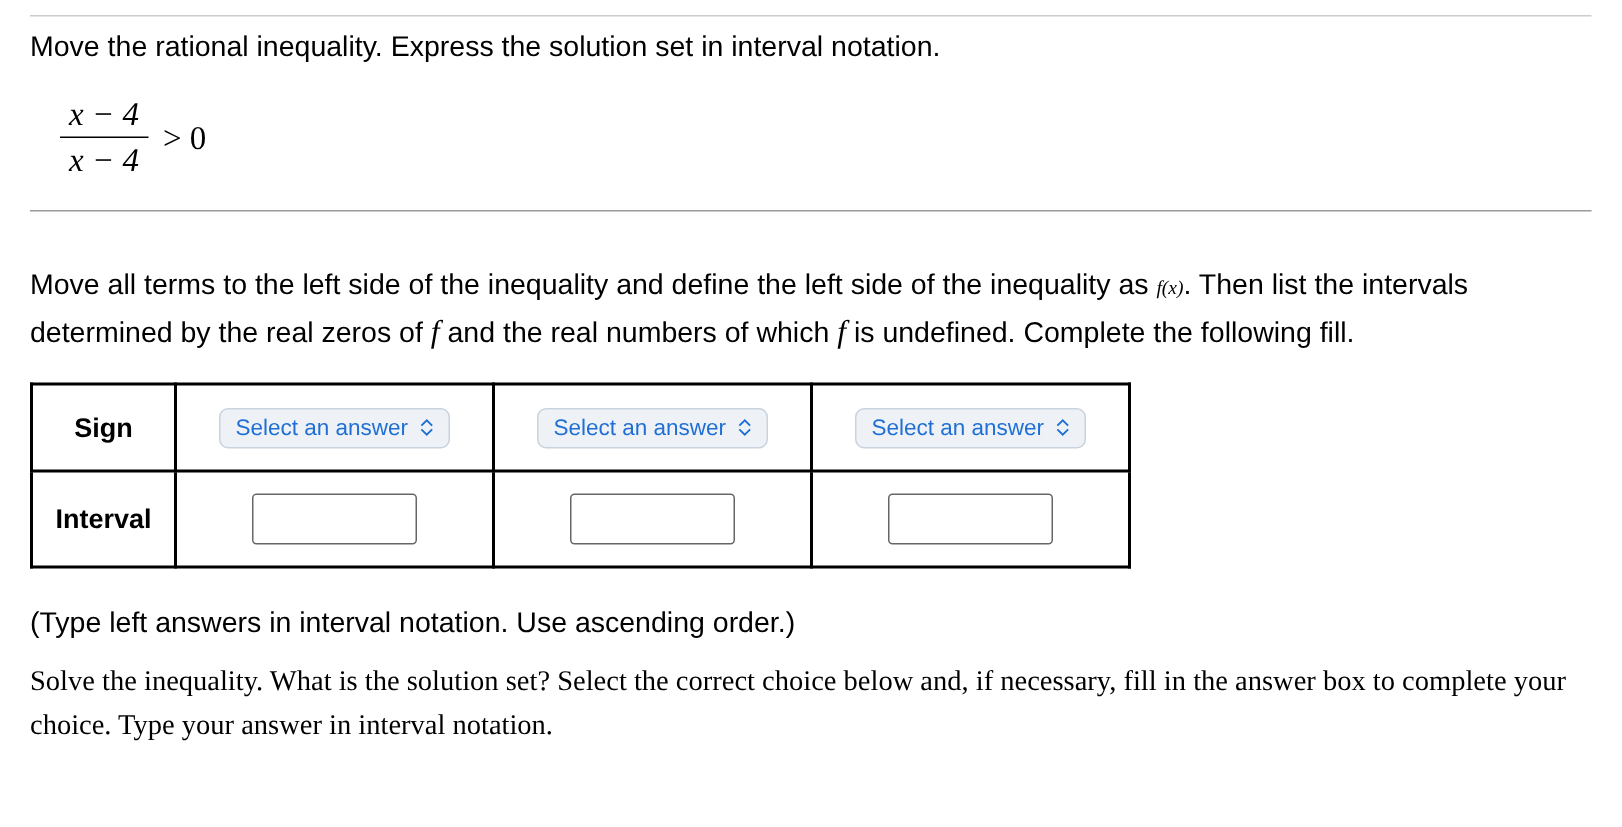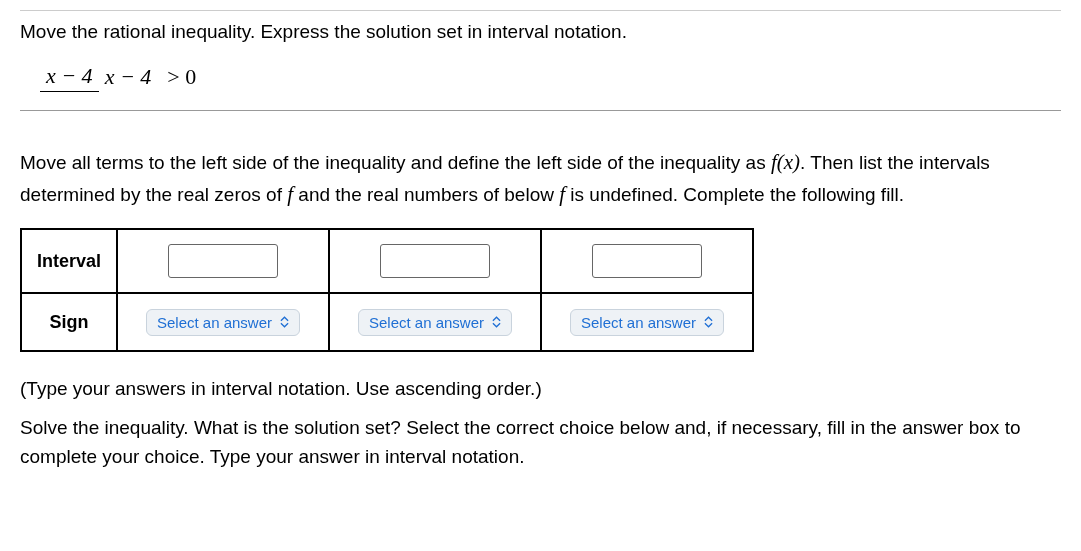--- a/index.html
+++ b/index.html
@@ -27,21 +27,21 @@
       margin-left: 20px;
       margin-bottom: 18px;
       font-family: "Times New Roman", serif;
       font-size: 22px;
       display: flex;
       align-items: center;
       font-style: italic;
     }
     .fraction {
       display: inline-flex;
-      flex-direction: row;
+      flex-direction: column;
       align-items: center;
       margin-right: 10px;
     }
     .fraction .num {
       padding: 2px 6px;
       border-bottom: 1.5px solid #000;
     }
     .fraction .den {
       padding: 2px 6px;
     }
@@ -52,21 +52,21 @@
       border-bottom: 1px solid #999;
       margin-bottom: 36px;
     }
     .instruction-block {
       margin-bottom: 18px;
       line-height: 1.5;
     }
     .math-fx {
       font-family: "Times New Roman", serif;
       font-style: italic;
-      font-size: 21px;
+      font-size: 13px;
     }
     .math-f {
       font-family: "Times New Roman", serif;
       font-style: italic;
       font-size: 21px;
     }
     table.sign-table {
       border-collapse: collapse;
       margin-bottom: 26px;
     }
@@ -110,20 +110,21 @@
     }
     .chevrons svg {
       width: 9px;
       height: 6px;
     }
     .hint-text {
       margin-bottom: 14px;
     }
     .final-instruction {
       line-height: 1.5;
+      font-family: Liberation Serif, serif;
     }
     .cell-wrap {
       width: 174px;
     }
   </style>
 </head>
 <body>
 
 <div class="top-border"></div>
 
@@ -133,38 +134,26 @@
   <span class="fraction">
     <span class="num">x − 4</span>
     <span class="den">x − 4</span>
   </span>
   <span class="gt-zero">&gt; 0</span>
 </div>
 
 <div class="divider"></div>
 
 <div class="instruction-block">
-  <span>Move all terms to the left side of the inequality and define the left side of the inequality as </span><span class="math-fx">f(x)</span><span>. Then list the intervals determined by the real zeros of </span><span class="math-f">f</span><span> and the real numbers of below </span><span class="math-f">f</span><span> is undefined. Complete the following fill.</span>
+  <span>Move all terms to the left side of the inequality and define the left side of the inequality as </span><span class="math-fx">f(x)</span><span>. Then list the intervals determined by the real zeros of </span><span class="math-f">f</span><span> and the real numbers of which </span><span class="math-f">f</span><span> is undefined. Complete the following fill.</span>
 </div>
 
 <table class="sign-table">
   <tbody>
       <tr>
-    <td class="label-cell">Interval</td>
-    <td>
-          <div class="cell-wrap"><input type="text" class="interval-input" style=""></div>
-        </td>
-    <td>
-          <div class="cell-wrap"><input type="text" class="interval-input" style=""></div>
-        </td>
-    <td>
-          <div class="cell-wrap"><input type="text" class="interval-input" style=""></div>
-        </td>
-  </tr>
-  <tr>
     <td class="label-cell">Sign</td>
     <td>
       <div class="cell-wrap">
       <span class="select-pill">
         <span>Select an answer</span>
         <span class="chevrons">
           <svg viewBox="0 0 10 6">
                   <path d="M1 5 L5 1 L9 5" stroke="#1f6fd4" stroke-width="1.4" fill="none"></path>
                 </svg>
           <svg viewBox="0 0 10 6">
@@ -198,18 +187,30 @@
                   <path d="M1 5 L5 1 L9 5" stroke="#1f6fd4" stroke-width="1.4" fill="none"></path>
                 </svg>
           <svg viewBox="0 0 10 6">
                   <path d="M1 1 L5 5 L9 1" stroke="#1f6fd4" stroke-width="1.4" fill="none"></path>
                 </svg>
         </span>
       </span>
       </div>
     </td>
   </tr>
+  <tr>
+    <td class="label-cell">Interval</td>
+    <td>
+          <div class="cell-wrap"><input type="text" class="interval-input" style=""></div>
+        </td>
+    <td>
+          <div class="cell-wrap"><input type="text" class="interval-input" style=""></div>
+        </td>
+    <td>
+          <div class="cell-wrap"><input type="text" class="interval-input" style=""></div>
+        </td>
+  </tr>
 </tbody>
   </table>
 
-<div class="hint-text">(Type your answers in interval notation. Use ascending order.)</div>
+<div class="hint-text">(Type left answers in interval notation. Use ascending order.)</div>
 
 <div class="final-instruction">Solve the inequality. What is the solution set? Select the correct choice below and, if necessary, fill in the answer box to complete your choice. Type your answer in interval notation.</div>
 
 </body></html>

